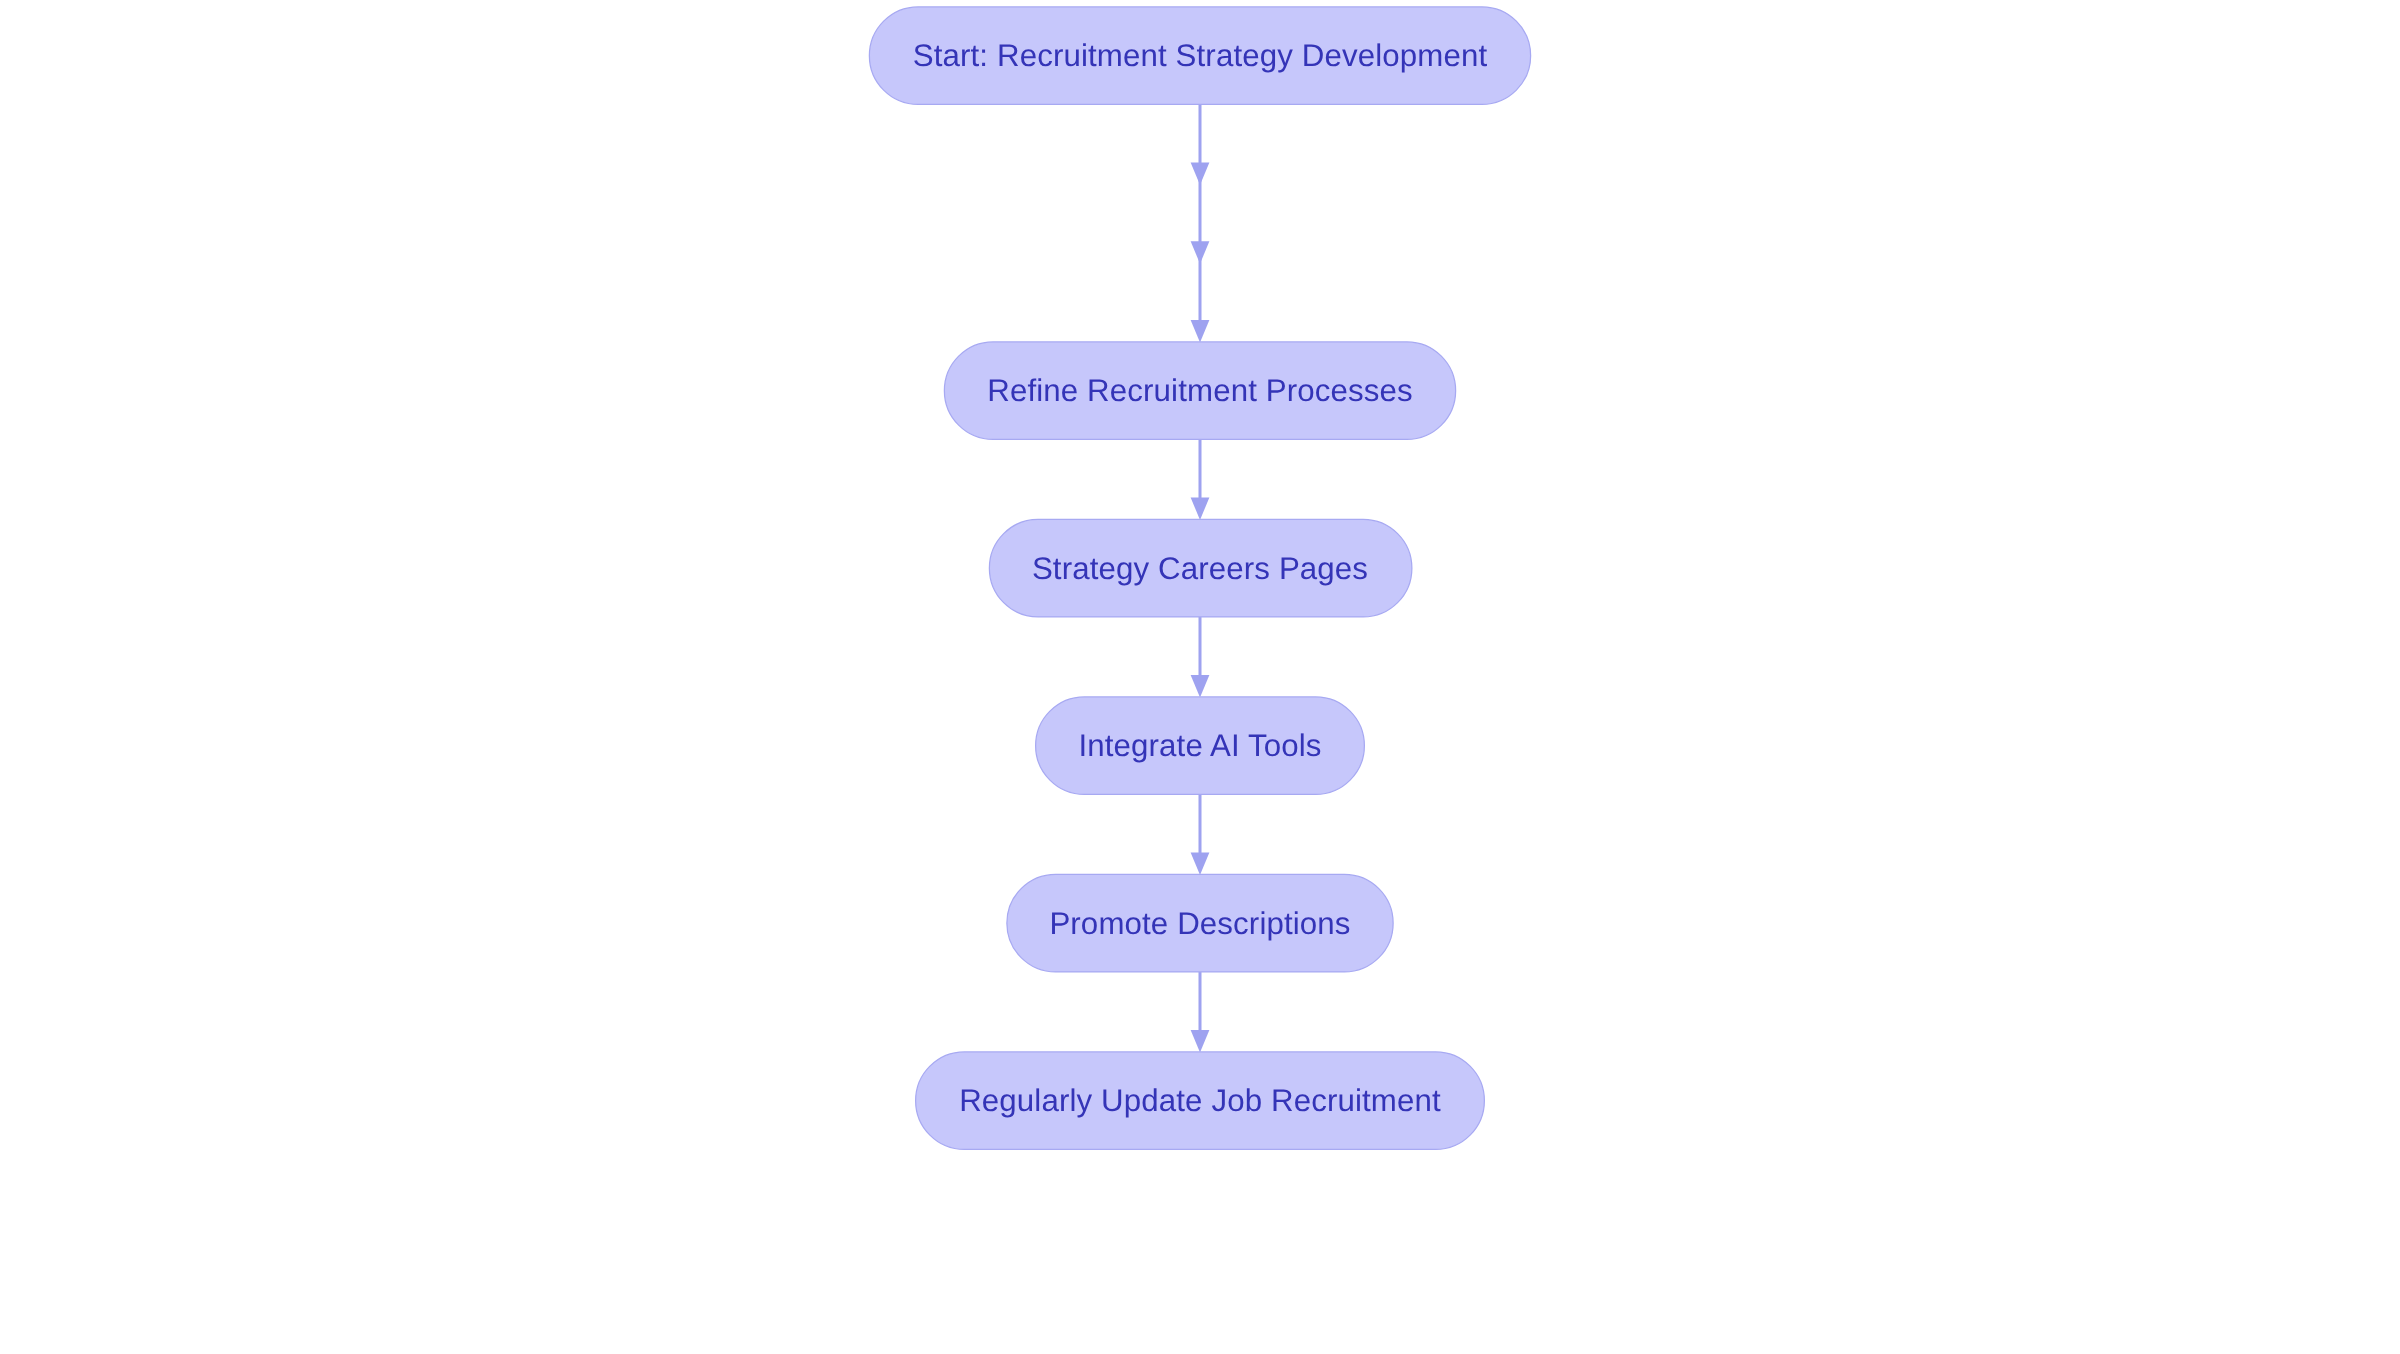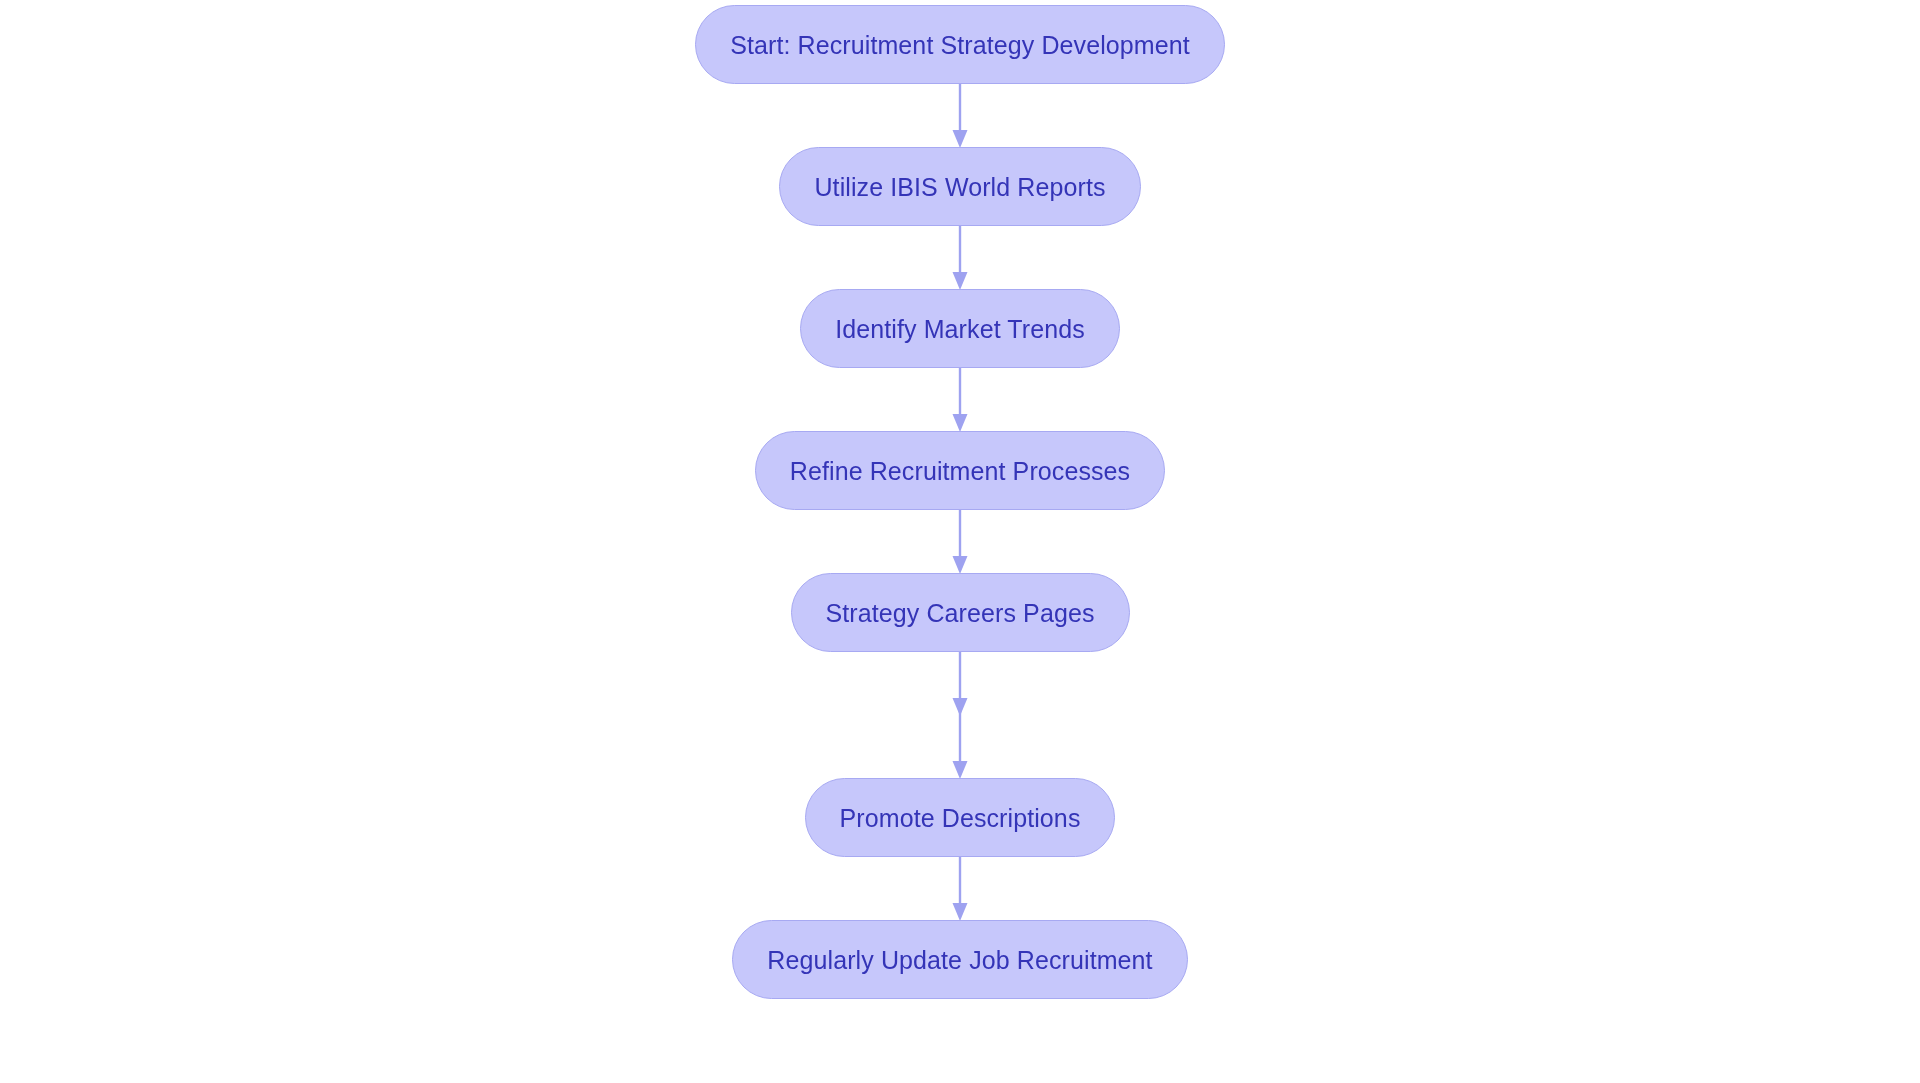--- a/index.html
+++ b/index.html
@@ -87,34 +87,28 @@
       <span class="node-label">Start: Recruitment Strategy Development</span>
     </div>
 
     <div class="connector">
       <svg width="30" height="70" viewBox="0 0 30 70" aria-hidden="true">
         <line x1="15" y1="0" x2="15" y2="55" stroke="#9ea2f0" stroke-width="2.4"></line>
         <polygon points="15,68 7.5,50 22.5,50" fill="#9ea2f0"></polygon>
       </svg>
     </div>
 
-    <div class="node">
-      <span class="node-label">Utilize IBIS World Reports</span>
-    </div>
 
     <div class="connector">
       <svg width="30" height="70" viewBox="0 0 30 70" aria-hidden="true">
         <line x1="15" y1="0" x2="15" y2="55" stroke="#9ea2f0" stroke-width="2.4"></line>
         <polygon points="15,68 7.5,50 22.5,50" fill="#9ea2f0"></polygon>
       </svg>
     </div>
 
-    <div class="node">
-      <span class="node-label">Identify Market Trends</span>
-    </div>
 
     <div class="connector">
       <svg width="30" height="70" viewBox="0 0 30 70" aria-hidden="true">
         <line x1="15" y1="0" x2="15" y2="55" stroke="#9ea2f0" stroke-width="2.4"></line>
         <polygon points="15,68 7.5,50 22.5,50" fill="#9ea2f0"></polygon>
       </svg>
     </div>
 
     <div class="node">
       <span class="node-label">Refine Recruitment Processes</span>
@@ -131,20 +125,23 @@
       <span class="node-label">Strategy Careers Pages</span>
     </div>
 
     <div class="connector">
       <svg width="30" height="70" viewBox="0 0 30 70" aria-hidden="true">
         <line x1="15" y1="0" x2="15" y2="55" stroke="#9ea2f0" stroke-width="2.4"></line>
         <polygon points="15,68 7.5,50 22.5,50" fill="#9ea2f0"></polygon>
       </svg>
     </div>
 
+    <div class="node">
+      <span class="node-label">Integrate AI Tools</span>
+    </div>
 
     <div class="connector">
       <svg width="30" height="70" viewBox="0 0 30 70" aria-hidden="true">
         <line x1="15" y1="0" x2="15" y2="55" stroke="#9ea2f0" stroke-width="2.4"></line>
         <polygon points="15,68 7.5,50 22.5,50" fill="#9ea2f0"></polygon>
       </svg>
     </div>
 
     <div class="node">
       <span class="node-label">Promote Descriptions</span>

